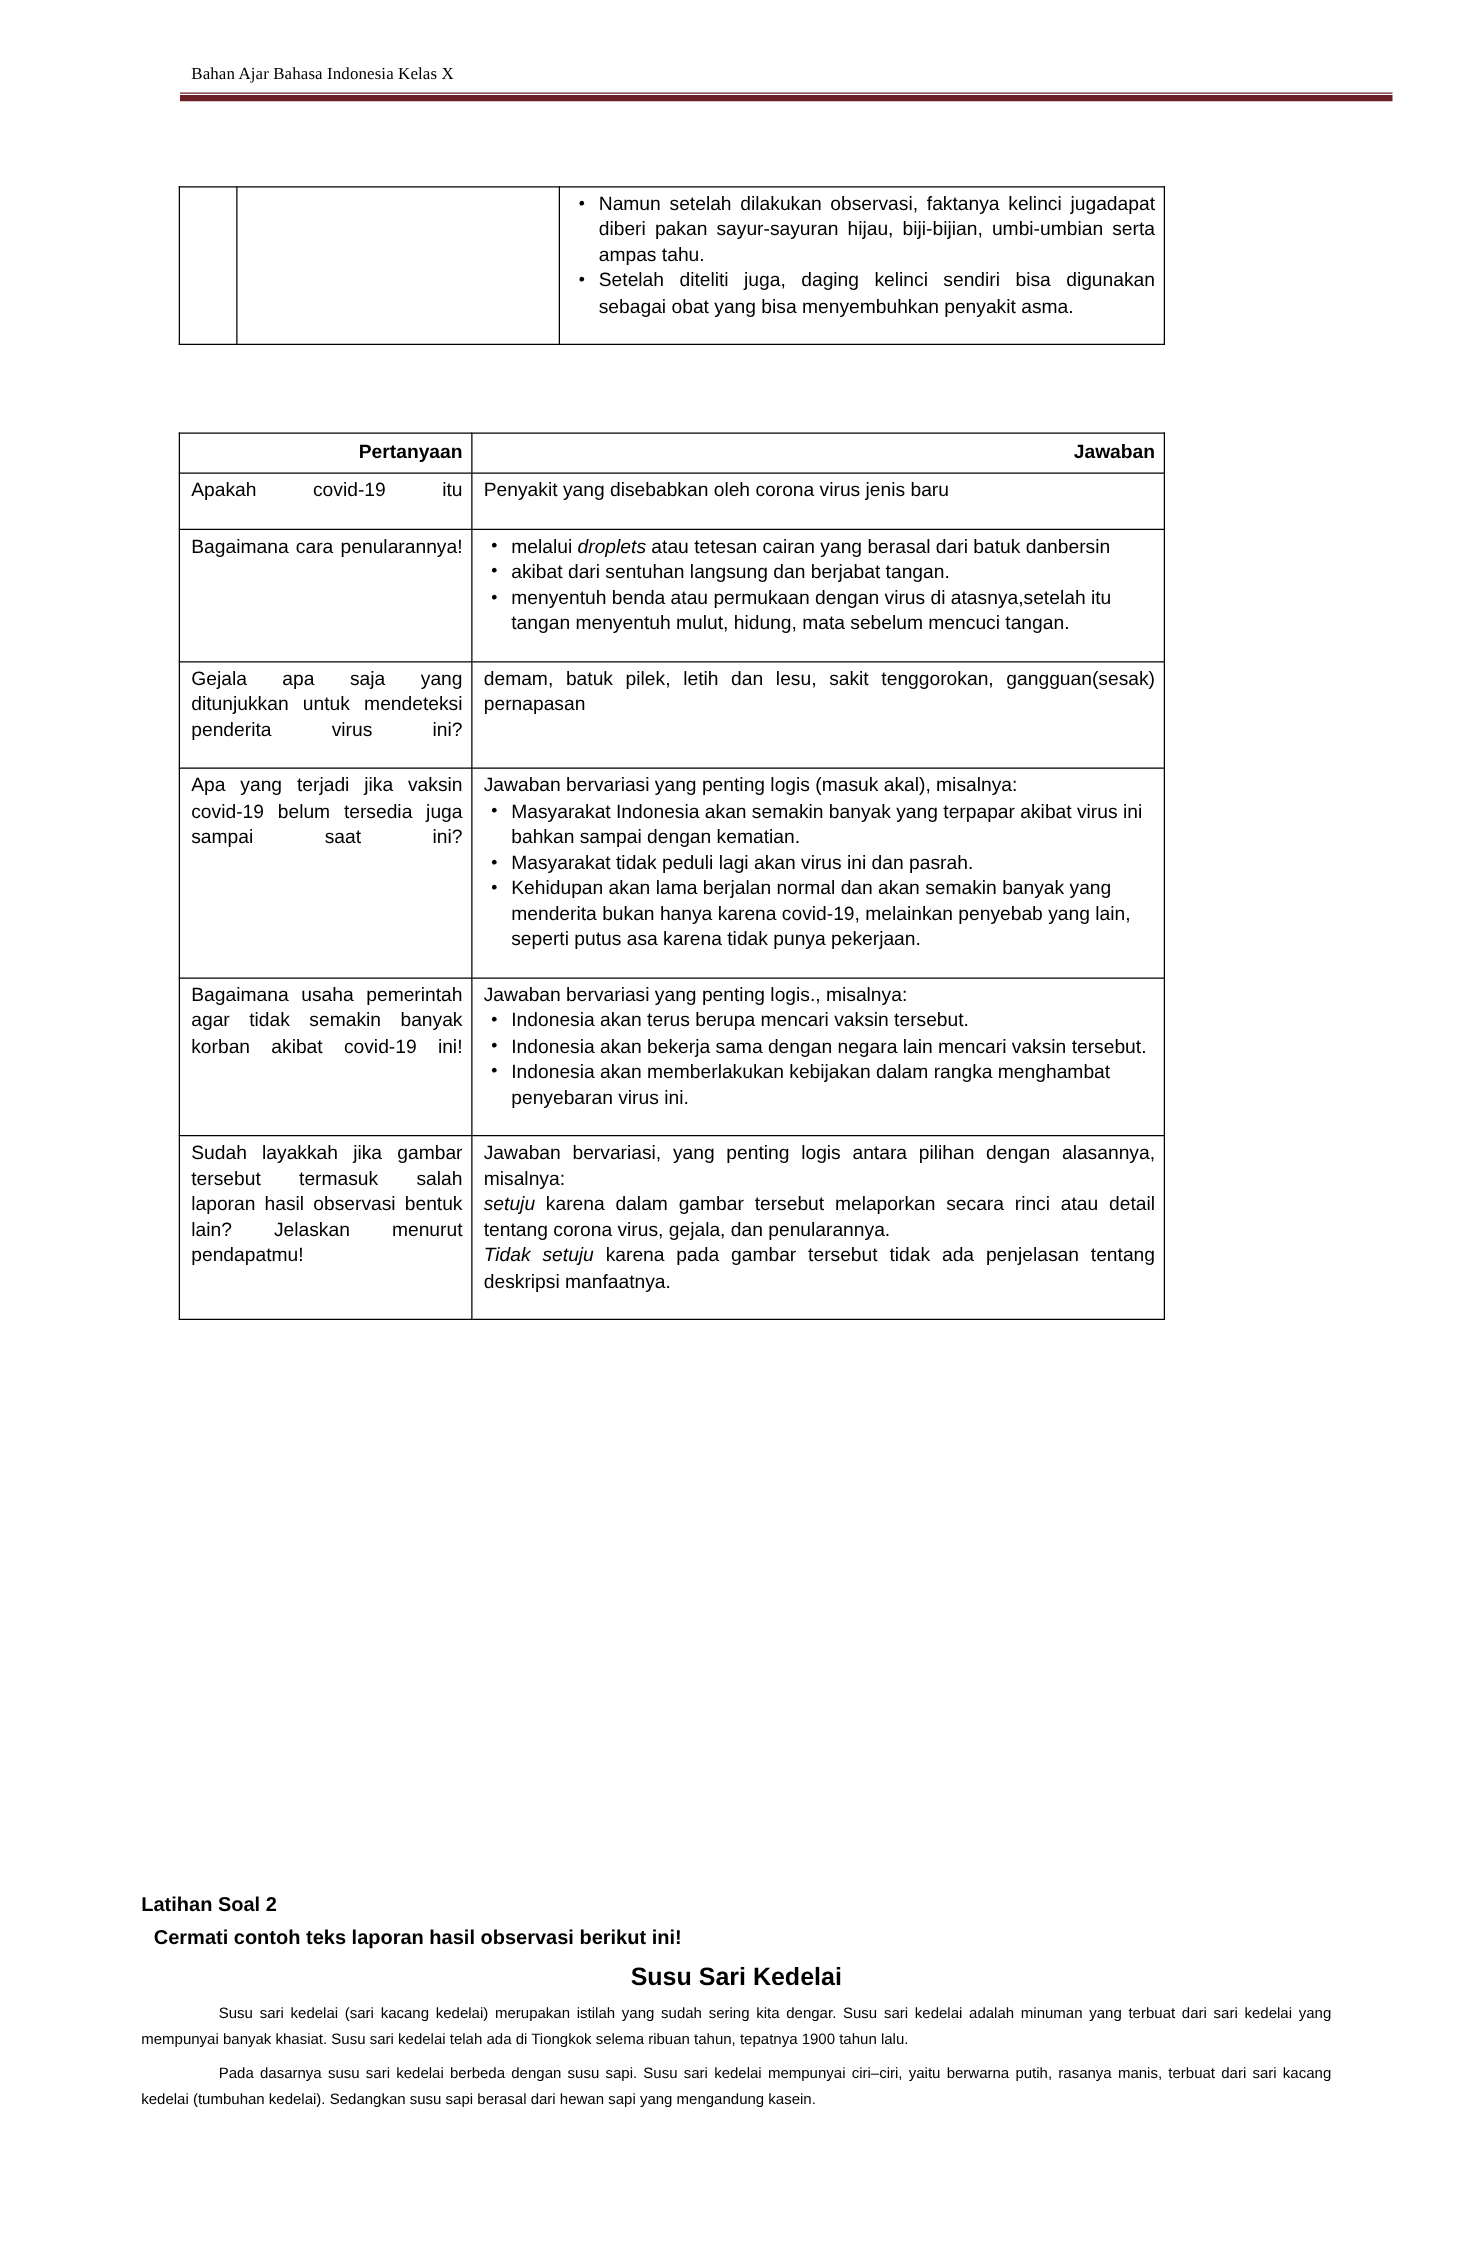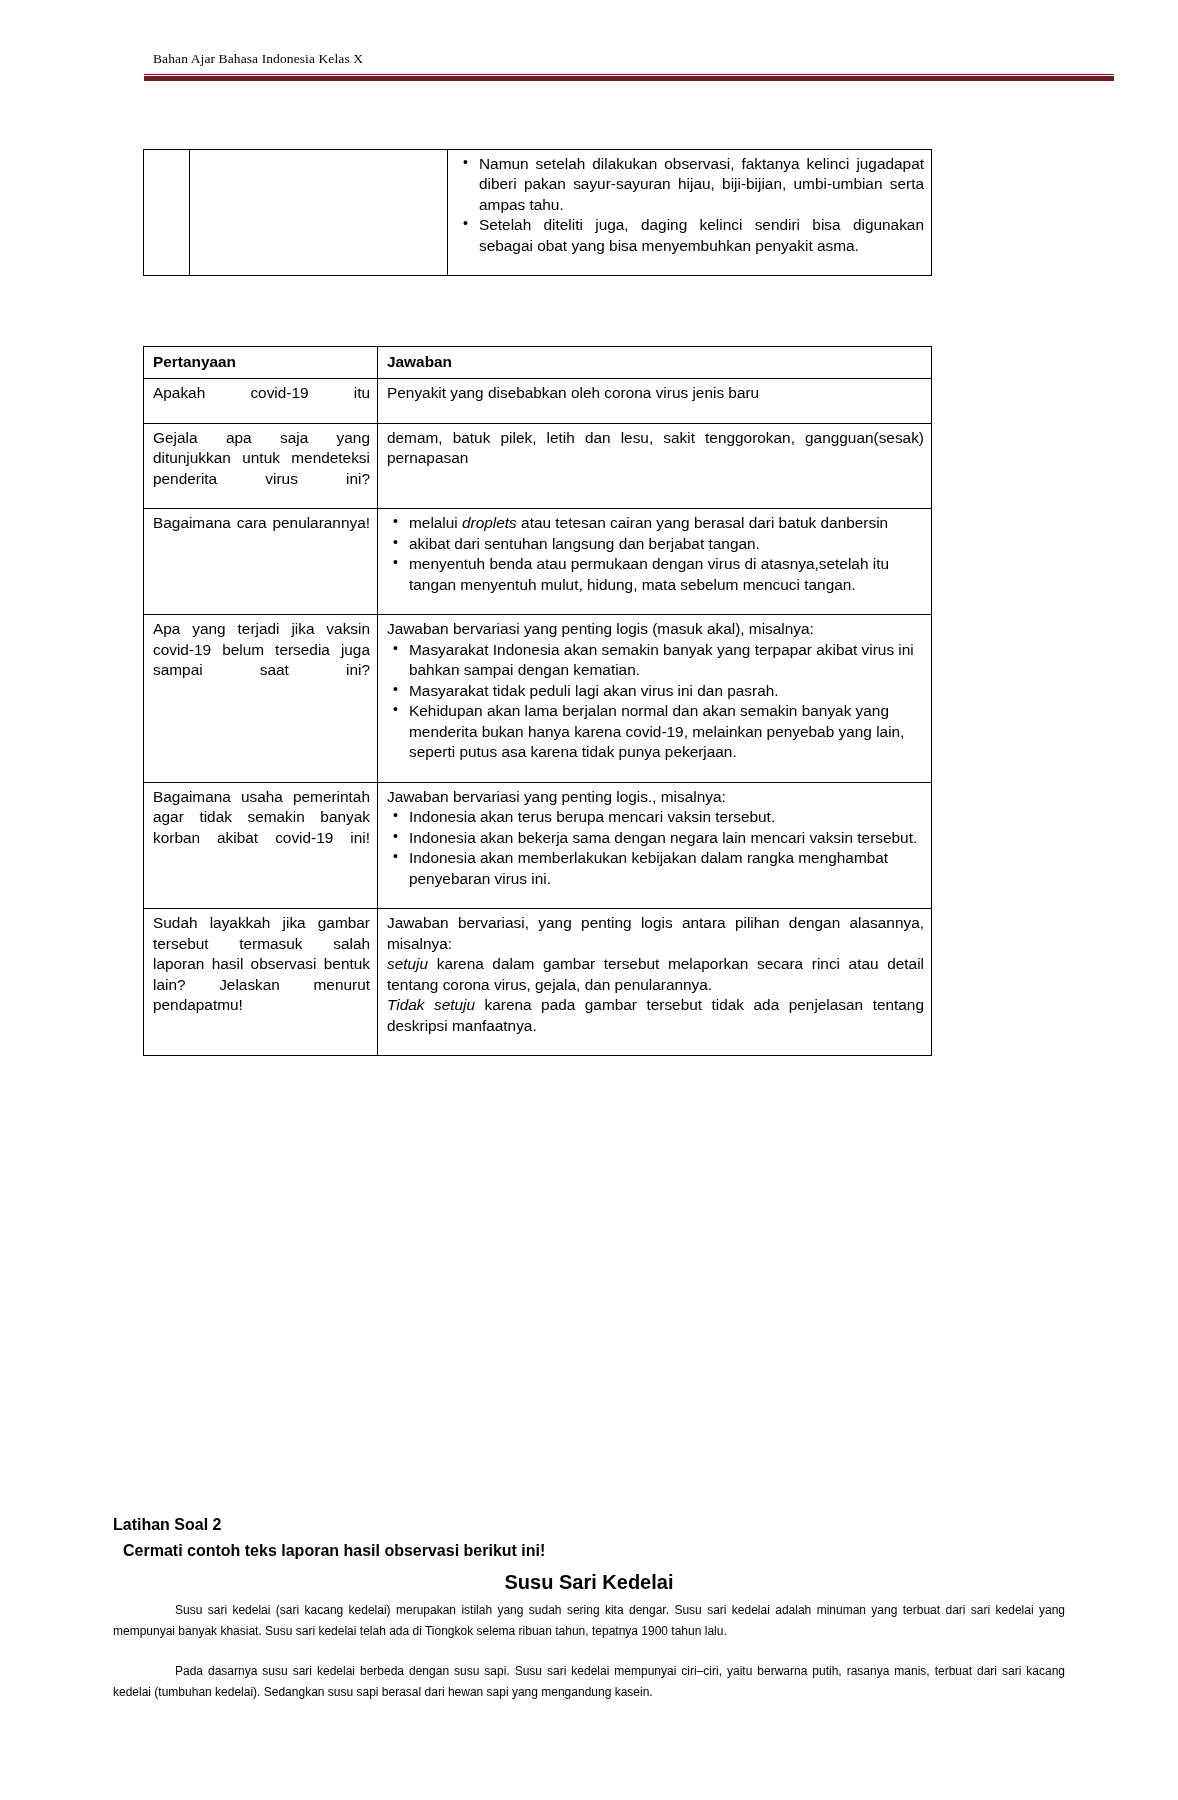--- a/index.html
+++ b/index.html
@@ -85,21 +85,21 @@
   
   .table2-wrap {
     position: absolute;
     left: 143px;
     top: 346px;
   }
   table.table2 { width: 788px; }
   .t2-c1 { width: 234px; }
   .t2-c2 { width: 554px; }
   table.table2 th {
-    text-align: left;
+    text-align: right;
     font-weight: bold;
     font-size: 15.4px;
     padding-top: 5px;
     padding-bottom: 6px;
   }
   .q-cell { text-align: justify; text-align-last: justify; }
   .q-cell .lastline { text-align-last: left; }
   .just { text-align: justify; }
 
   ul.bl {
@@ -147,21 +147,21 @@
     text-align: center;
     margin-top: 2px;
   }
   p.para {
     margin: 2px 0 0 0;
     text-align: justify;
     text-indent: 62px;
     font-size: 12px;
     line-height: 1.74;
   }
-  p.para.second { margin-top: 19px; }
+  p.para.second { margin-top: 6px; }
 </style>
 </head>
 <body>
 
 <div class="page">
 
   <div class="header">
     <div class="header-title">Bahan Ajar Bahasa Indonesia Kelas X</div>
     <div class="header-rules">
       <div class="header-rule-thin"></div>
@@ -209,37 +209,37 @@
           <td class="q-cell">
             <span class="lastline">Apakah covid-19 itu</span>
           </td>
           <td>
             <div class="lead-line">Penyakit yang disebabkan oleh corona virus jenis baru</div>
           </td>
         </tr>
 
         <tr>
           <td class="q-cell">
-            <span class="lastline">Gejala apa saja yang ditunjukkan untuk mendeteksi penderita virus ini?</span>
-          </td>
-          <td>
-            <div class="lead-line just">demam, batuk pilek, letih dan lesu, sakit tenggorokan, gangguan(sesak) pernapasan</div>
-          </td>
-        </tr>
-
-        <tr>
-          <td class="q-cell">
             <span class="lastline">Bagaimana cara penularannya!</span>
           </td>
           <td>
             <ul class="bl">
               <li>melalui <em>droplets</em> atau tetesan cairan yang berasal dari batuk danbersin</li>
               <li>akibat dari sentuhan langsung dan berjabat tangan.</li>
               <li>menyentuh benda atau permukaan dengan virus di atasnya,setelah itu tangan menyentuh mulut, hidung, mata sebelum mencuci tangan.</li>
             </ul>
+          </td>
+        </tr>
+
+        <tr>
+          <td class="q-cell">
+            <span class="lastline">Gejala apa saja yang ditunjukkan untuk mendeteksi penderita virus ini?</span>
+          </td>
+          <td>
+            <div class="lead-line just">demam, batuk pilek, letih dan lesu, sakit tenggorokan, gangguan(sesak) pernapasan</div>
           </td>
         </tr>
 
         <tr>
           <td class="q-cell">
             <span class="lastline">Apa yang terjadi jika vaksin covid-19 belum tersedia juga sampai saat ini?</span>
           </td>
           <td>
             <div class="lead-line">Jawaban bervariasi yang penting logis (masuk akal), misalnya:</div>
             <ul class="bl">

